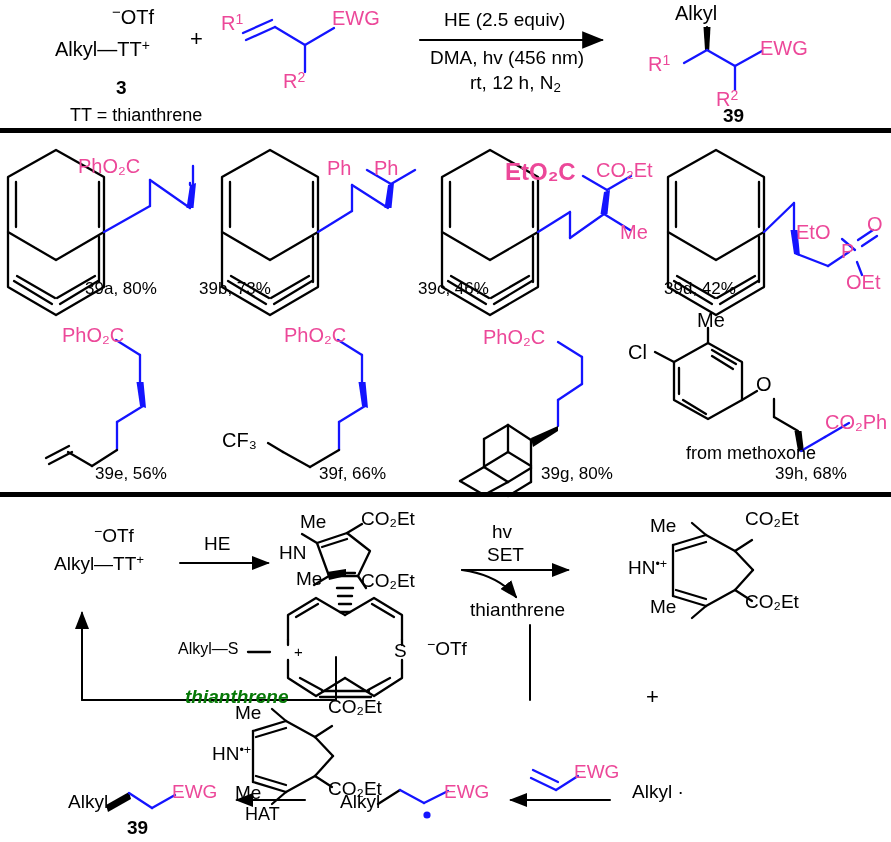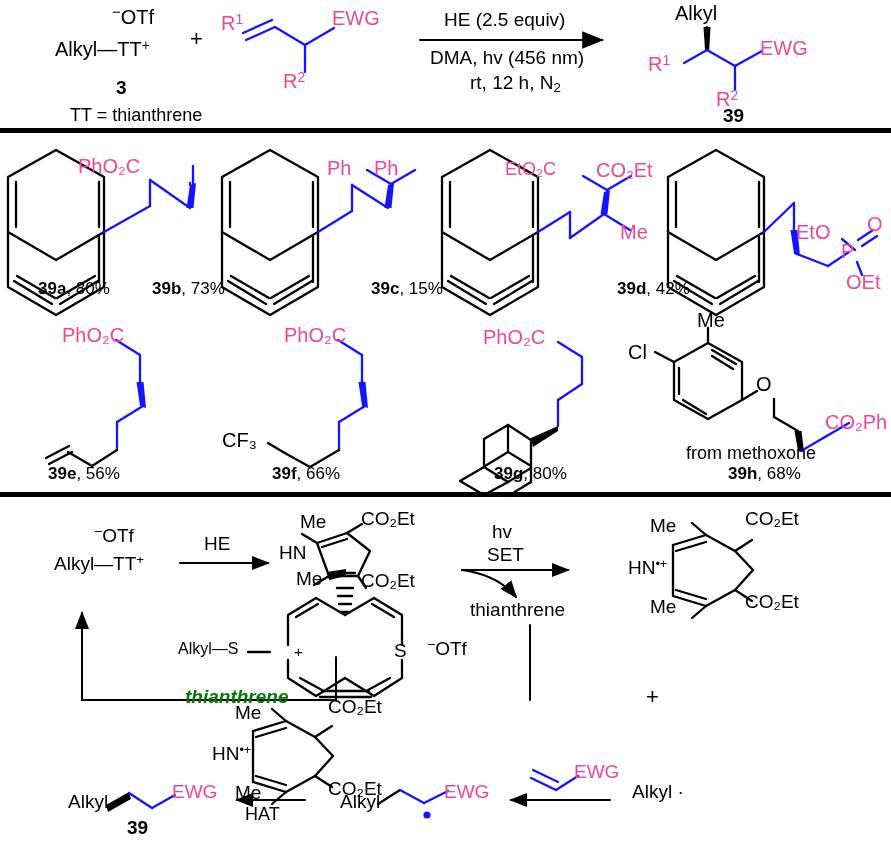--- a/index.html
+++ b/index.html
@@ -13,21 +13,21 @@
   .scheme{position:absolute;left:0;top:0;width:891px;height:842px;}
   svg{display:block;}
   .lbl{position:absolute;white-space:nowrap;line-height:1;}
   .blue{color:#ec4899;}
   .green{color:#067806;}
   .bold{font-weight:bold;}
   .ital{font-style:italic;}
   sub{font-size:70%;vertical-align:-0.22em;}
   sup{font-size:70%;vertical-align:0.45em;}
   .prod-label{position:absolute;font-size:17px;white-space:nowrap;}
-  .prod-label b{font-weight:bold;}
+  .prod-label b{font-weight:normal;margin-left:47px;}
 </style>
 </head>
 <body>
 
 <div class="scheme">
 
   <svg width="891" height="842" viewBox="0 0 891 842">
     <defs>
       <marker id="arrowhead" markerWidth="10" markerHeight="8" refX="9" refY="4" orient="auto">
         <path d="M0,0 L10,4 L0,8 Z" fill="#000"></path>
@@ -357,32 +357,32 @@
   <div class="lbl blue" style="left:648px;top:53px;font-size:20px;"><span>R</span><sup>1</sup></div>
   <div class="lbl blue" style="left:716px;top:88px;font-size:20px;"><span>R</span><sup>2</sup></div>
   <div class="lbl blue" style="left:760px;top:38px;font-size:20px;">EWG</div>
   <div class="lbl bold" style="left:723px;top:106px;font-size:19px;">39</div>
 
   <div class="lbl blue" style="left:78px;top:156px;font-size:20px;">PhO₂C</div>
 
   <div class="lbl blue" style="left:327px;top:158px;font-size:20px;">Ph</div>
   <div class="lbl blue" style="left:374px;top:158px;font-size:20px;">Ph</div>
 
-  <div class="lbl blue" style="left:505px;top:160px;font-size:18px;">EtO₂C</div>
+  <div class="lbl blue" style="left:505px;top:160px;font-size:24px;font-weight:bold;">EtO₂C</div>
   <div class="lbl blue" style="left:596px;top:160px;font-size:20px;">CO₂Et</div>
   <div class="lbl blue" style="left:620px;top:222px;font-size:20px;">Me</div>
 
   <div class="lbl blue" style="left:796px;top:222px;font-size:20px;">EtO</div>
   <div class="lbl blue" style="left:867px;top:214px;font-size:20px;">O</div>
   <div class="lbl blue" style="left:841px;top:241px;font-size:20px;">P</div>
   <div class="lbl blue" style="left:846px;top:272px;font-size:20px;">OEt</div>
 
   <div class="prod-label" style="left:38px;top:279px;"><b>39a</b><span>, 80%</span></div>
   <div class="prod-label" style="left:152px;top:279px;"><b>39b</b><span>, 73%</span></div>
-  <div class="prod-label" style="left:371px;top:279px;"><b>39c</b><span>, 15%</span></div>
+  <div class="prod-label" style="left:371px;top:279px;"><b>39c</b><span>, 46%</span></div>
   <div class="prod-label" style="left:617px;top:279px;"><b>39d</b><span>, 42%</span></div>
 
   <div class="lbl blue" style="left:62px;top:325px;font-size:20px;">PhO₂C</div>
   <div class="lbl blue" style="left:284px;top:325px;font-size:20px;">PhO₂C</div>
   <div class="lbl" style="left:222px;top:430px;font-size:20px;">CF₃</div>
   <div class="lbl blue" style="left:483px;top:327px;font-size:20px;">PhO₂C</div>
 
   <div class="lbl" style="left:697px;top:310px;font-size:20px;">Me</div>
   <div class="lbl" style="left:628px;top:342px;font-size:20px;">Cl</div>
   <div class="lbl" style="left:756px;top:374px;font-size:20px;">O</div>

